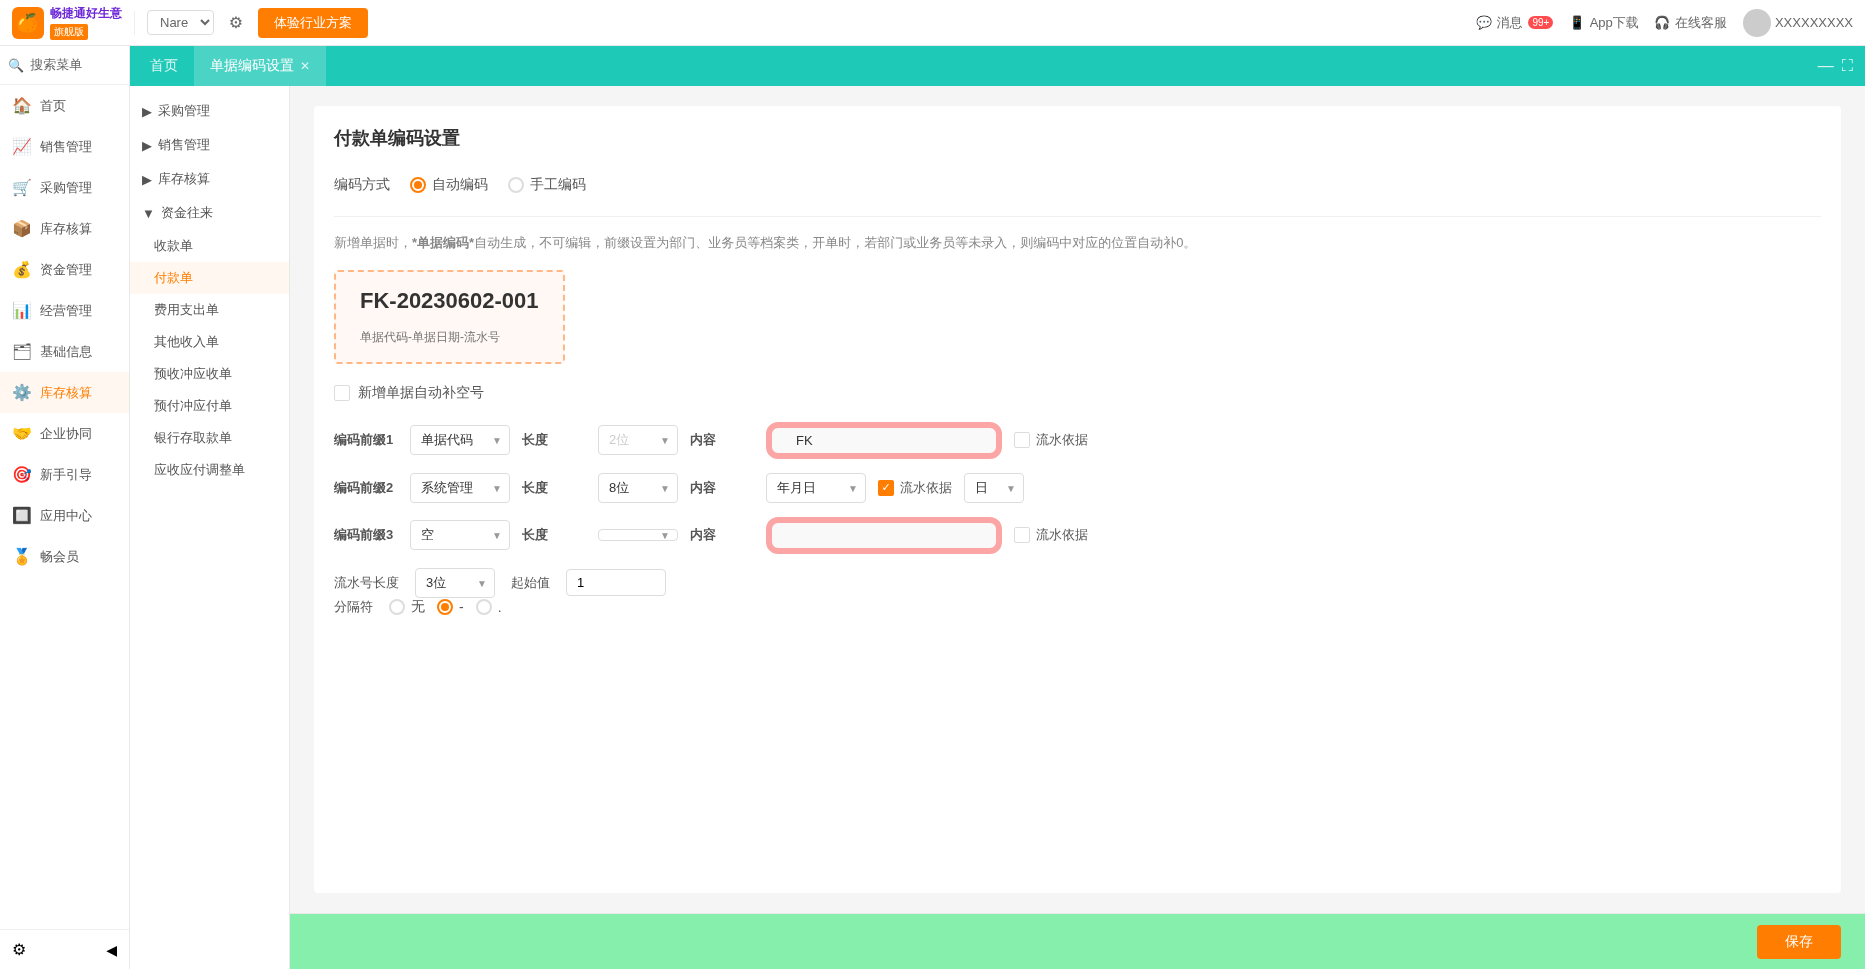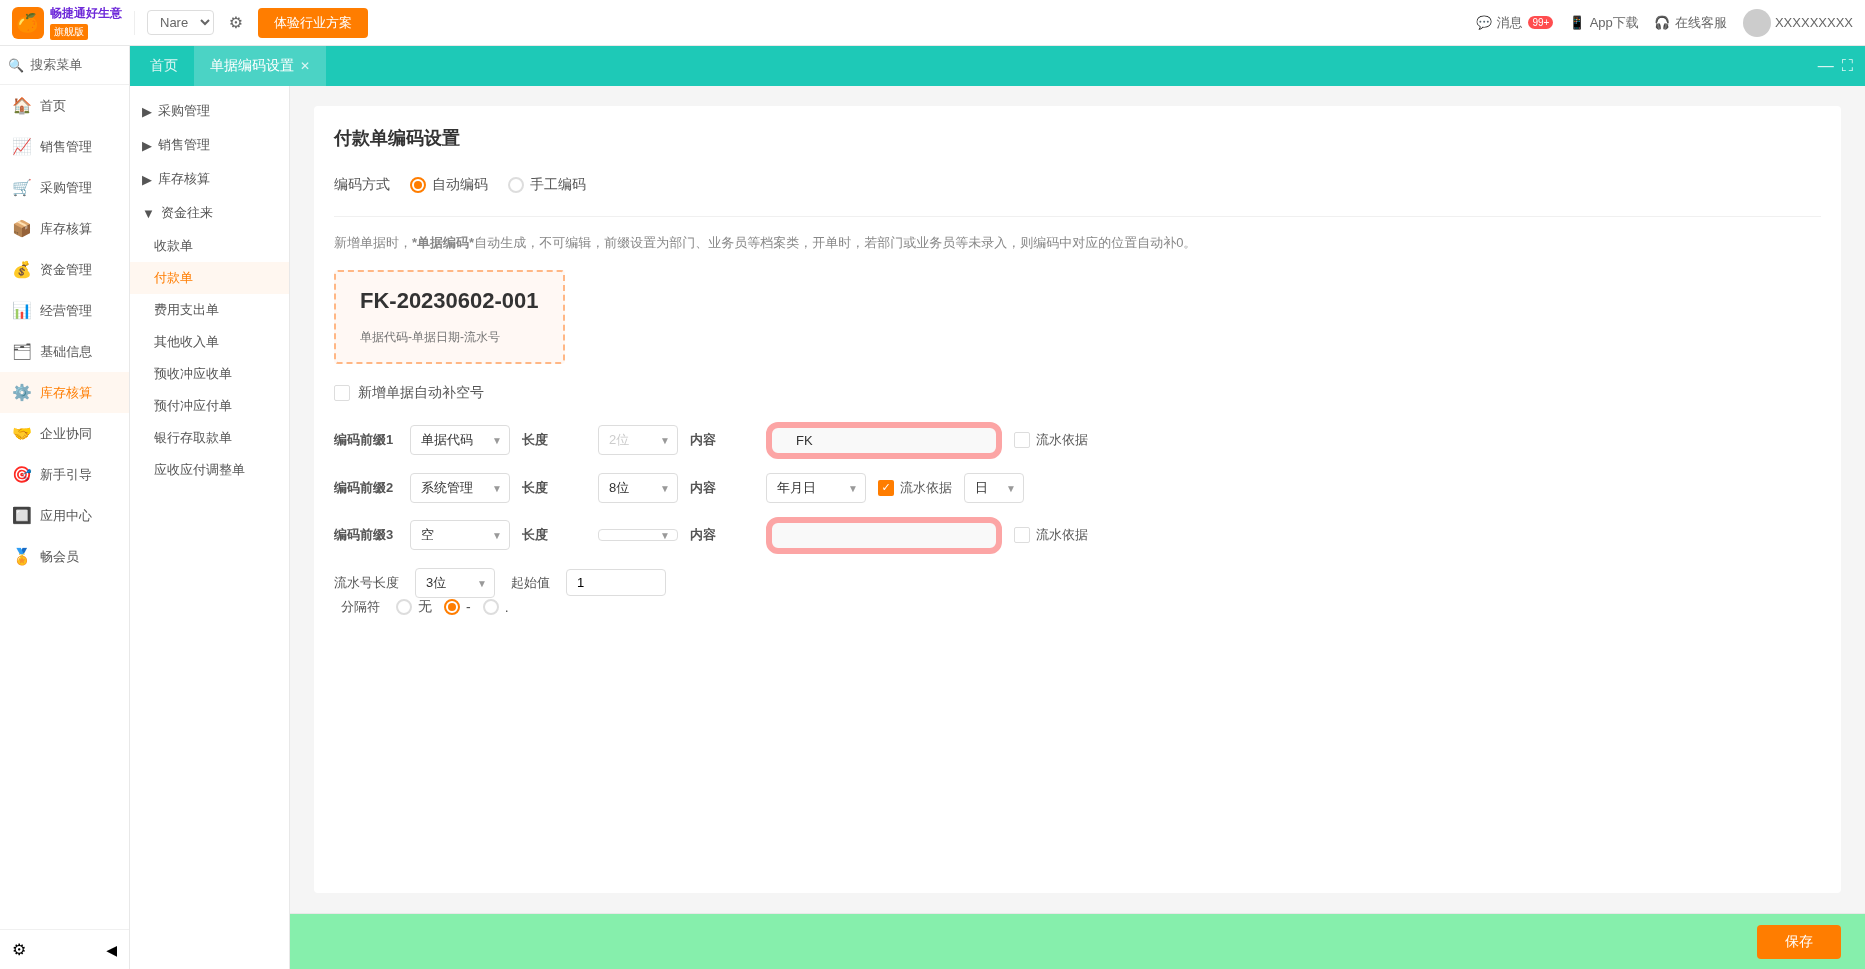--- a/index.html
+++ b/index.html
@@ -195,21 +195,21 @@
       color: #fff; font-size: 11px;
     }
     .checkbox-unchecked { width: 16px; height: 16px; border: 1px solid #ddd; border-radius: 2px; background: #fff; }
 
     
     .serial-row { display: flex; align-items: center; gap: 16px; margin-bottom: 0; }
     .serial-label { font-size: 13px; color: #555; }
     .serial-input { border: 1px solid #ddd; border-radius: 4px; padding: 5px 10px; font-size: 13px; width: 100px; }
 
     
-    .sep-row { display: flex; align-items: center; gap: 16px; margin-bottom: 20px; font-size: 13px; color: #555; margin-left: 7px; }
+    .sep-row { display: flex; align-items: center; gap: 16px; margin-bottom: 20px; font-size: 13px; color: #555; }
     .sep-options { display: flex; align-items: center; gap: 12px; }
 
     
     .bottom-bar {
       height: 56px;
       background: #86efac;
       border-top: 1px solid #e8e8e8;
       display: flex;
       align-items: center;
       justify-content: flex-end;

